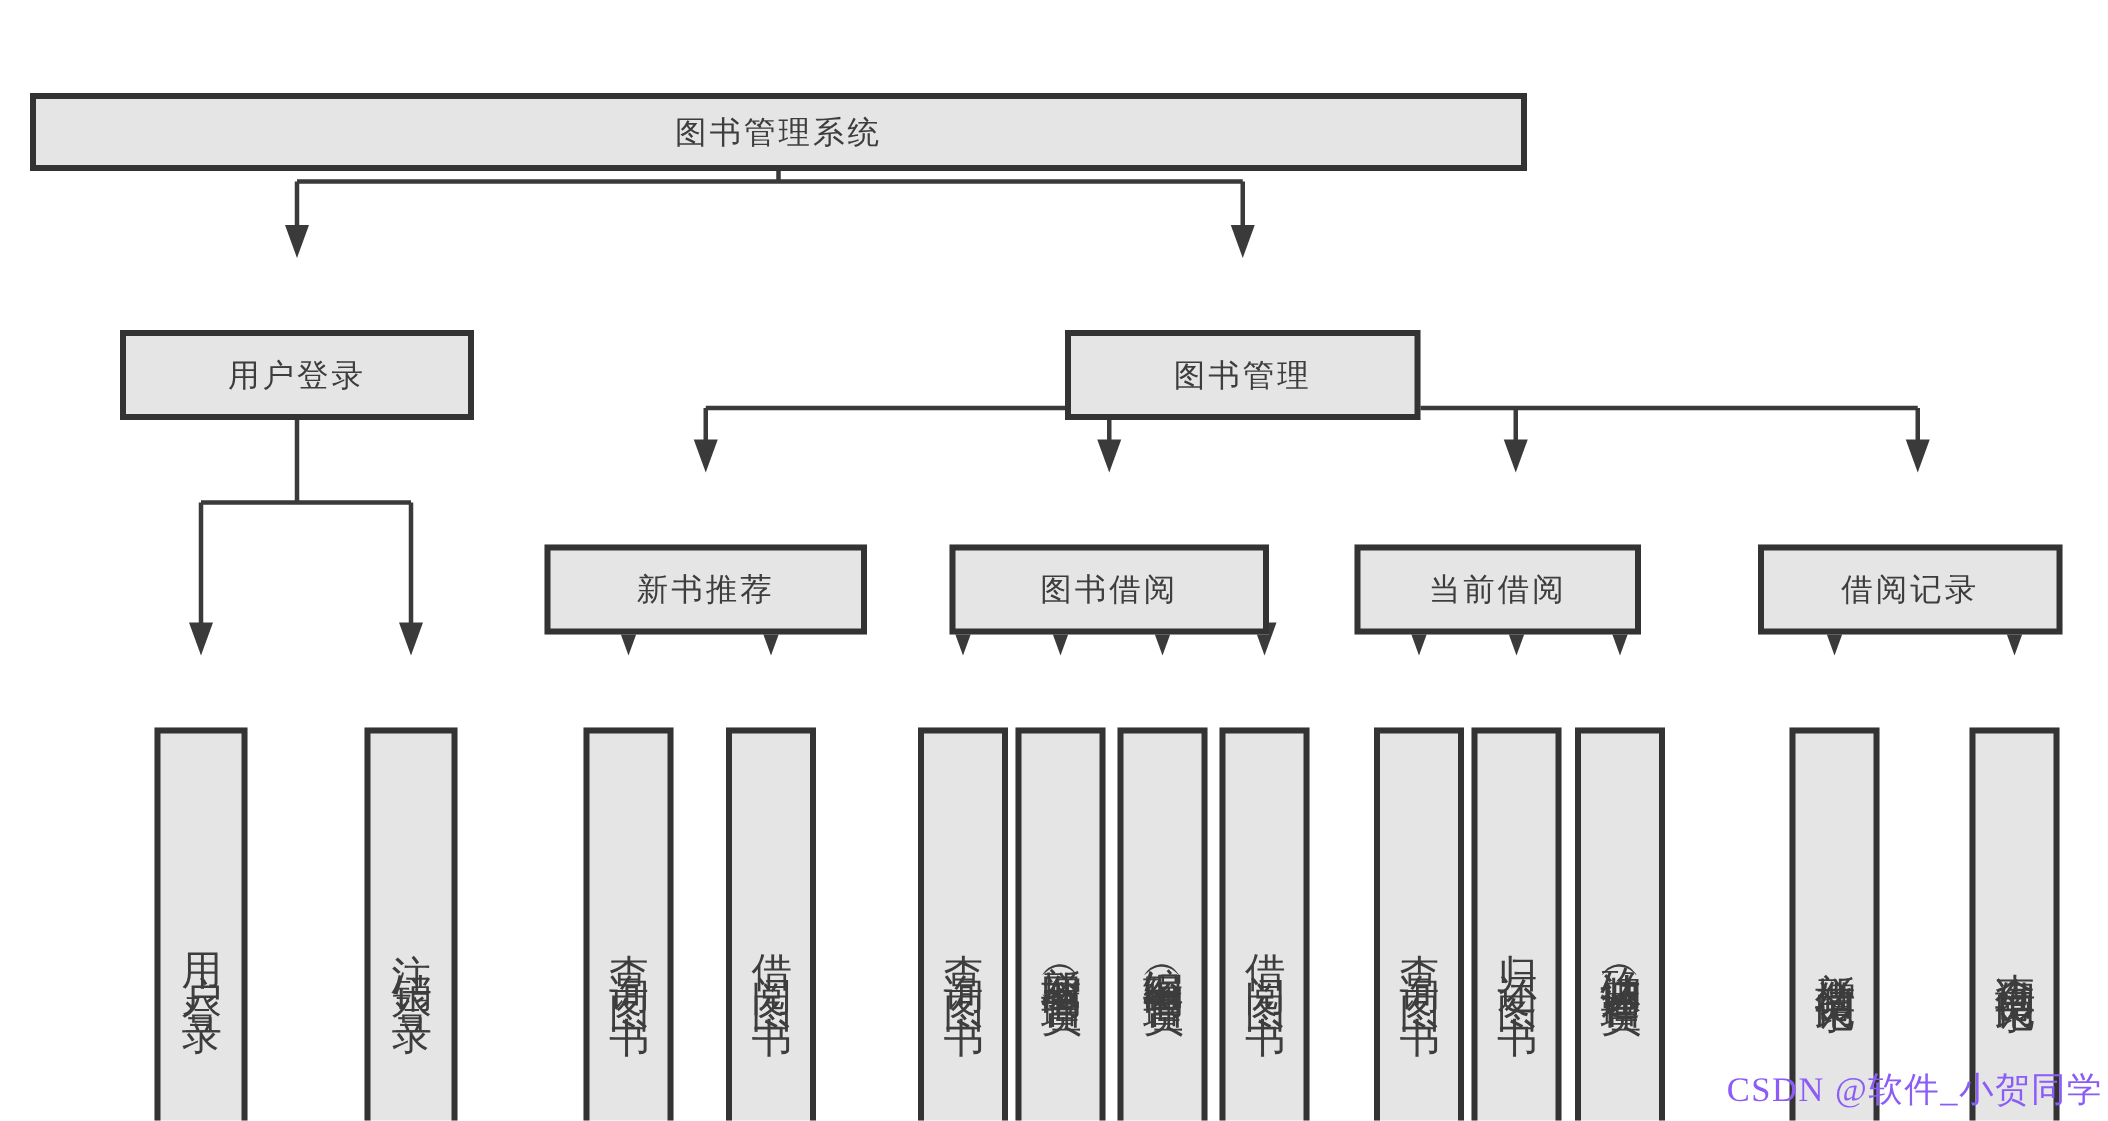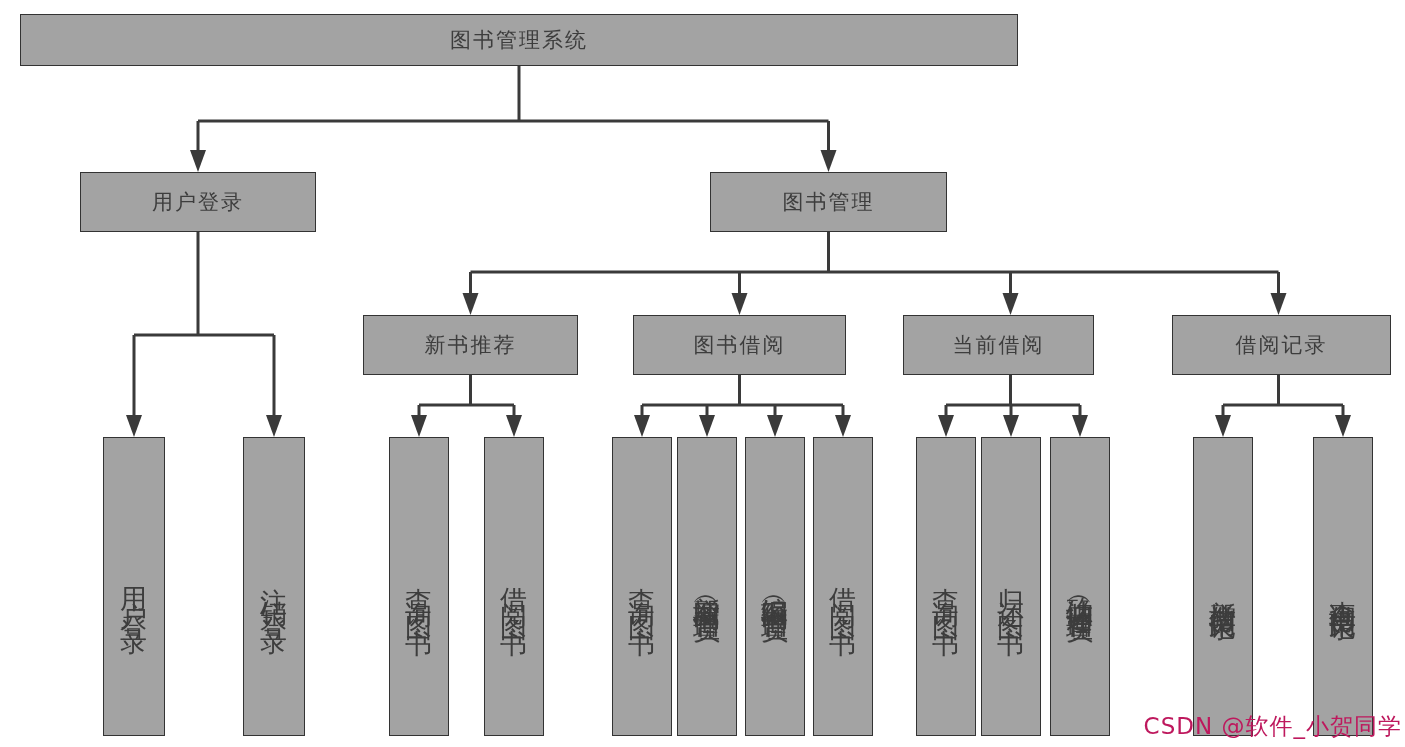--- a/index.html
+++ b/index.html
@@ -13,26 +13,27 @@
     background: #ffffff;
   }
   #connectors {
     position: absolute; left: 0; top: 0;
     width: 1405px; height: 747px;
     pointer-events: none;
   }
   .node {
     position: absolute;
     box-sizing: border-box;
-    background: #a3a3a3;
-    border: 1px solid #6d28d9;
+    background: #e5e5e5;
+    border: 4px solid #6d28d9;
     display: flex;
     align-items: center;
     justify-content: center;
     color: #3d3d3d;
+    margin-top: 48px;
   }
   .node.h .label {
     font-size: 21px;
     letter-spacing: 2px;
     white-space: nowrap;
   }
   .node.v .label {
     writing-mode: vertical-rl;
     text-orientation: mixed;
     font-size: 27px;
@@ -89,40 +90,40 @@
         <polygon points="1003,415 1019,415 1011,437" fill="#3a3a3a"></polygon>
         <polygon points="1072,415 1088,415 1080,437" fill="#3a3a3a"></polygon>
         <path d="M1010.5 375 V405 M946 405 H1080 M946 405 V417 M1011 405 V417 M1080 405 V417" stroke="#3a3a3a" stroke-width="3" fill="none"></path>
       </g>
       <g>
         <polygon points="1215,415 1231,415 1223,437" fill="#3a3a3a"></polygon>
         <polygon points="1335,415 1351,415 1343,437" fill="#3a3a3a"></polygon>
         <path d="M1278.5 375 V405 M1223 405 H1343 M1223 405 V417 M1343 405 V417" stroke="#3a3a3a" stroke-width="3" fill="none"></path>
       </g>
     </svg>
-  <div id="watermark" title="CSDN @软件_小贺同学" style="color: #be185d;">CSDN @软件_小贺同学</div>
+  <div id="watermark" title="CSDN @软件_小贺同学" style="color: #8b5cf6; font-family: Liberation Serif, serif;">CSDN @软件_小贺同学</div>
 <div class="node h" style="left: 20px; top: 14px; width: 998px; height: 52px; border-color: rgb(51, 51, 51);">
       <span class="label " style="color: rgb(61, 61, 61);">图书管理系统</span>
     </div>
     <div class="node h" style="left: 80px; top: 172px; width: 236px; height: 60px; border-color: rgb(51, 51, 51);">
       <span class="label " style="color: rgb(61, 61, 61);">用户登录</span>
     </div>
     <div class="node h" style="left: 710px; top: 172px; width: 237px; height: 60px; border-color: rgb(51, 51, 51); justify-content: center;">
       <span class="label " style="color: rgb(61, 61, 61);">图书管理</span>
     </div>
     <div class="node h" style="left: 363px; top: 315px; width: 215px; height: 60px; border-color: rgb(51, 51, 51);">
       <span class="label " style="color: rgb(61, 61, 61); text-align: right;">新书推荐</span>
     </div>
     <div class="node h" style="left: 633px; top: 315px; width: 213px; height: 60px; border-color: rgb(51, 51, 51);">
       <span class="label " style="color: rgb(61, 61, 61); text-align: right;">图书借阅</span>
     </div>
     <div class="node h" style="left: 903px; top: 315px; width: 191px; height: 60px; border-color: rgb(51, 51, 51);">
       <span class="label " style="color: rgb(61, 61, 61);">当前借阅</span>
     </div>
-    <div class="node h" style="left: 1172px; top: 315px; width: 219px; height: 60px; border-color: rgb(51, 51, 51); justify-content: center;">
+    <div class="node h" style="left: 1172px; top: 315px; width: 203px; height: 60px; border-color: rgb(51, 51, 51); justify-content: center;">
       <span class="label " style="color: rgb(61, 61, 61);">借阅记录</span>
     </div>
     <div class="node v" style="left: 103px; top: 437px; width: 62px; height: 299px; border-color: rgb(51, 51, 51);">
       <span class="label short" style="color: rgb(61, 61, 61);">用户登录</span>
     </div>
     <div class="node v" style="left: 243px; top: 437px; width: 62px; height: 299px; border-color: rgb(51, 51, 51);">
       <span class="label short" style="color: rgb(61, 61, 61);">注销登录</span>
     </div>
     <div class="node v" style="left: 389px; top: 437px; width: 60px; height: 299px; border-color: rgb(51, 51, 51);">
       <span class="label short" style="color: rgb(61, 61, 61);">查询图书</span>

